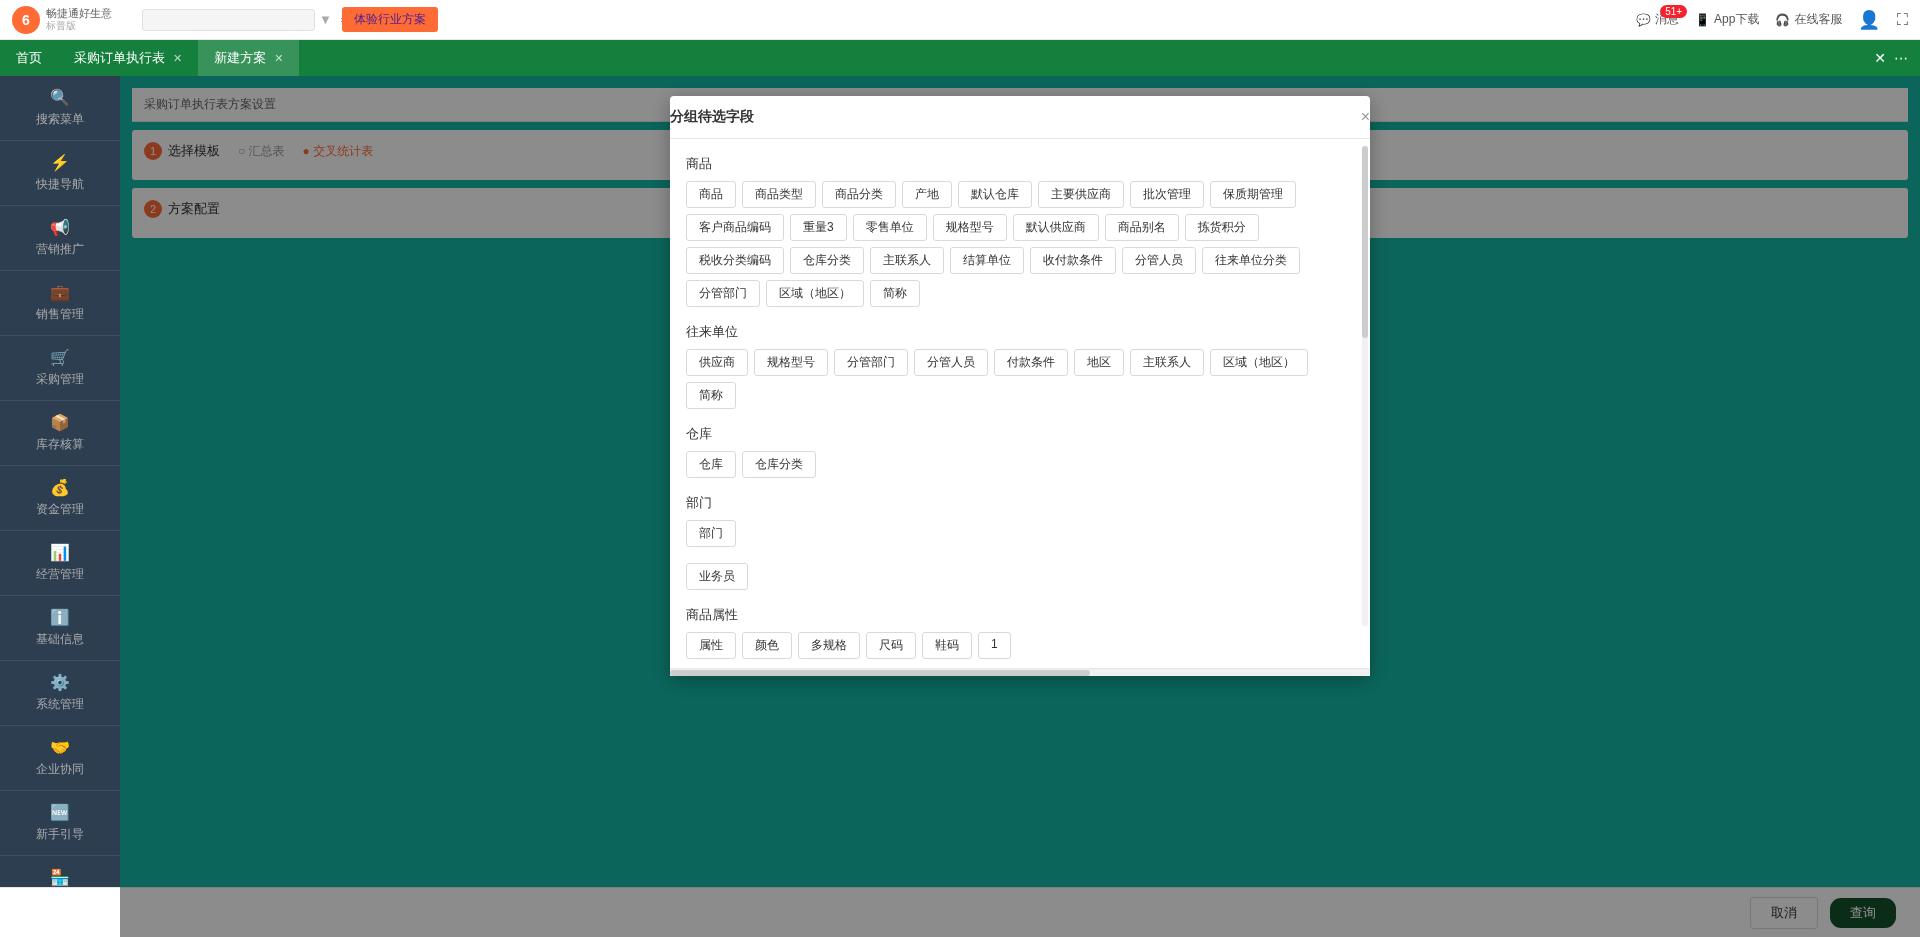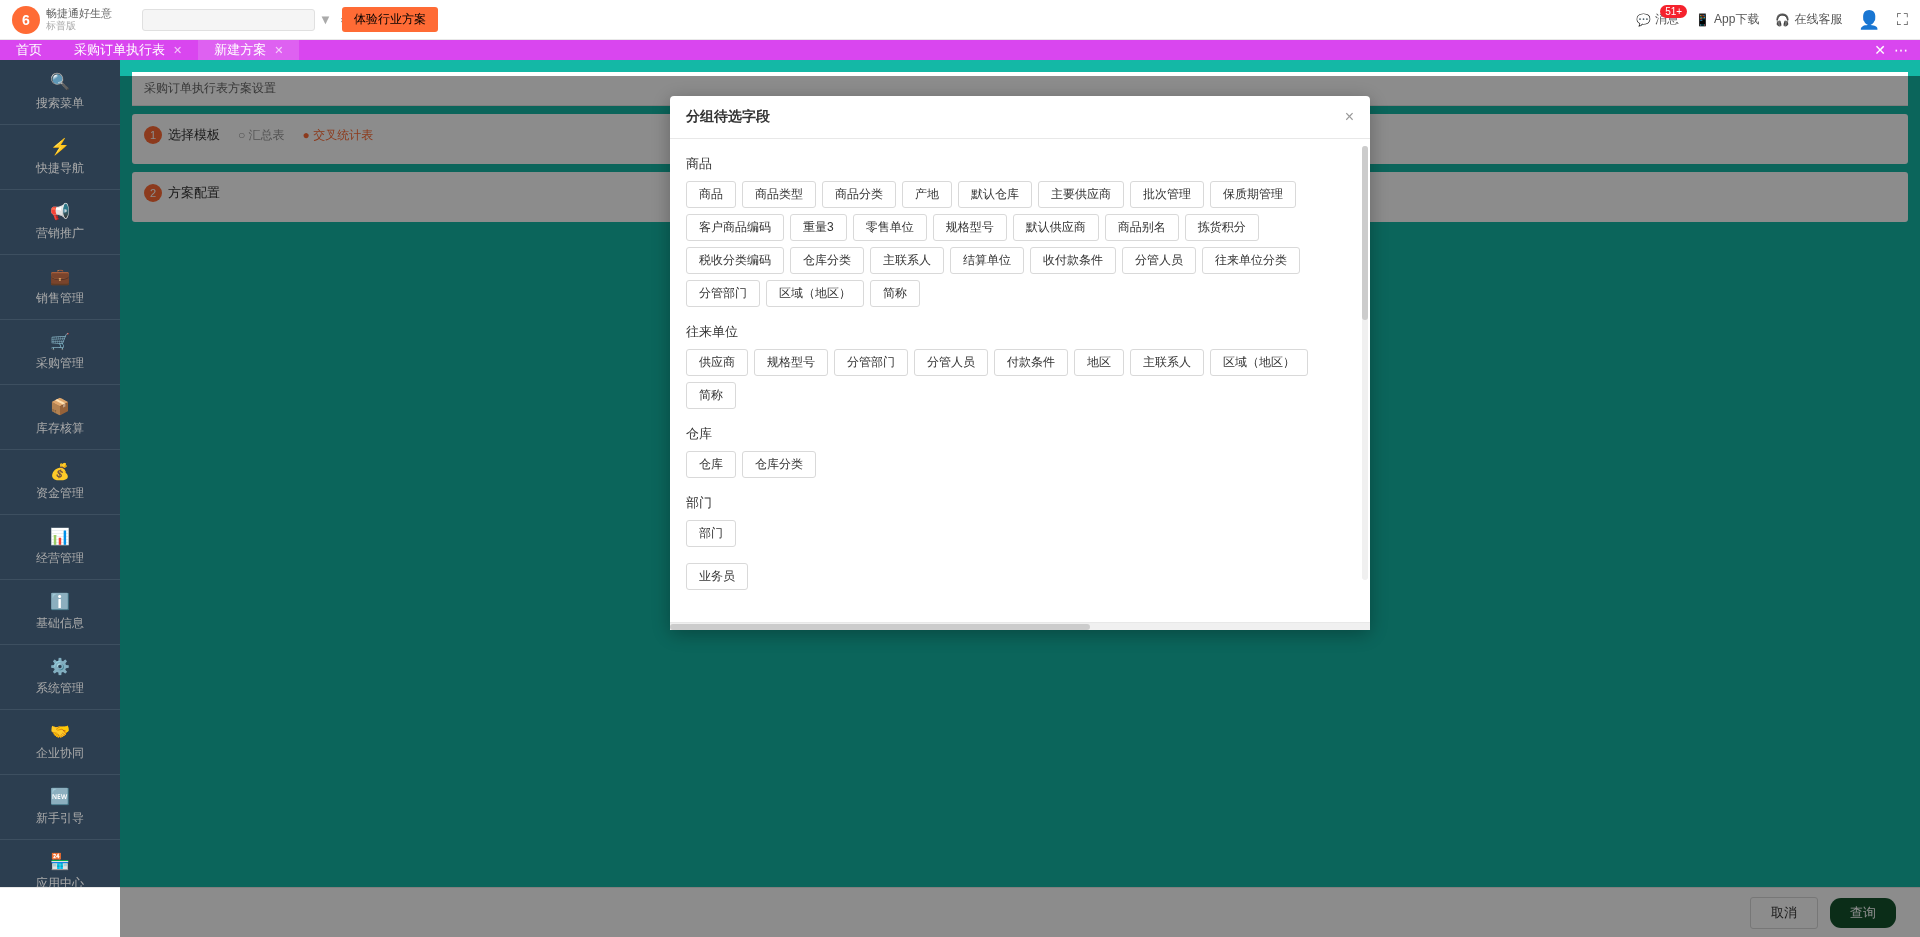--- a/index.html
+++ b/index.html
@@ -52,21 +52,21 @@
       color: #999;
     }
     .header-right {
       margin-left: auto;
       display: flex;
       align-items: center;
       gap: 16px;
     }
     .header-btn {
       background: #ff6b35;
-      color: #000000;
+      color: #4c1d95;
       border: none;
       border-radius: 3px;
       padding: 4px 12px;
       cursor: pointer;
       font-size: 12px;
     }
     .header-badge {
       position: relative;
       display: flex;
       align-items: center;
@@ -82,22 +82,22 @@
       padding: 1px 5px;
       font-size: 10px;
       position: absolute;
       top: -6px;
       right: -8px;
     }
     .gear-icon { cursor: pointer; color: #555; font-size: 14px; }
 
     
     .nav-tabs {
-      height: 20px;
-      background: #d946ef;
+      height: 36px;
+      background: #15803d;
       display: flex;
       align-items: center;
       padding: 0 0;
     }
     .nav-tab {
       padding: 0 16px;
       height: 36px;
       display: flex;
       align-items: center;
       color: #fff;
@@ -180,21 +180,21 @@
       background: white;
       border-radius: 4px;
       width: 700px;
       max-height: 580px;
       display: flex;
       flex-direction: column;
       box-shadow: 0 4px 20px rgba(0,0,0,0.3);
       position: relative;
     }
     .modal-header {
-      padding: 12px 16px;
+      padding: 12px 0;
       border-bottom: 1px solid #e8e8e8;
       display: flex;
       align-items: flex-start;
       justify-content: space-between;
       flex-shrink: 0;
       gap: 20px;
     }
     .modal-title { font-size: 14px; font-weight: bold; color: #333; }
     .modal-close { cursor: pointer; color: #999; font-size: 16px; }
     .modal-body {
@@ -526,20 +526,31 @@
               <div class="field-tag">部门</div>
             </div>
           </div>
 
           <div class="field-section">
             <div class="field-tags">
               <div class="field-tag">业务员</div>
             </div>
           </div>
 
+          <div class="field-section">
+            <div class="section-label">商品属性</div>
+            <div class="field-tags">
+              <div class="field-tag">属性</div>
+              <div class="field-tag">颜色</div>
+              <div class="field-tag">多规格</div>
+              <div class="field-tag">尺码</div>
+              <div class="field-tag">鞋码</div>
+              <div class="field-tag">1</div>
+            </div>
+          </div>
 
         </div>
 
         <div class="modal-scrollbar">
           <div class="modal-scrollbar-thumb"></div>
         </div>
 
         <div class="modal-vscroll">
           <div class="modal-vscroll-thumb"></div>
         </div>

